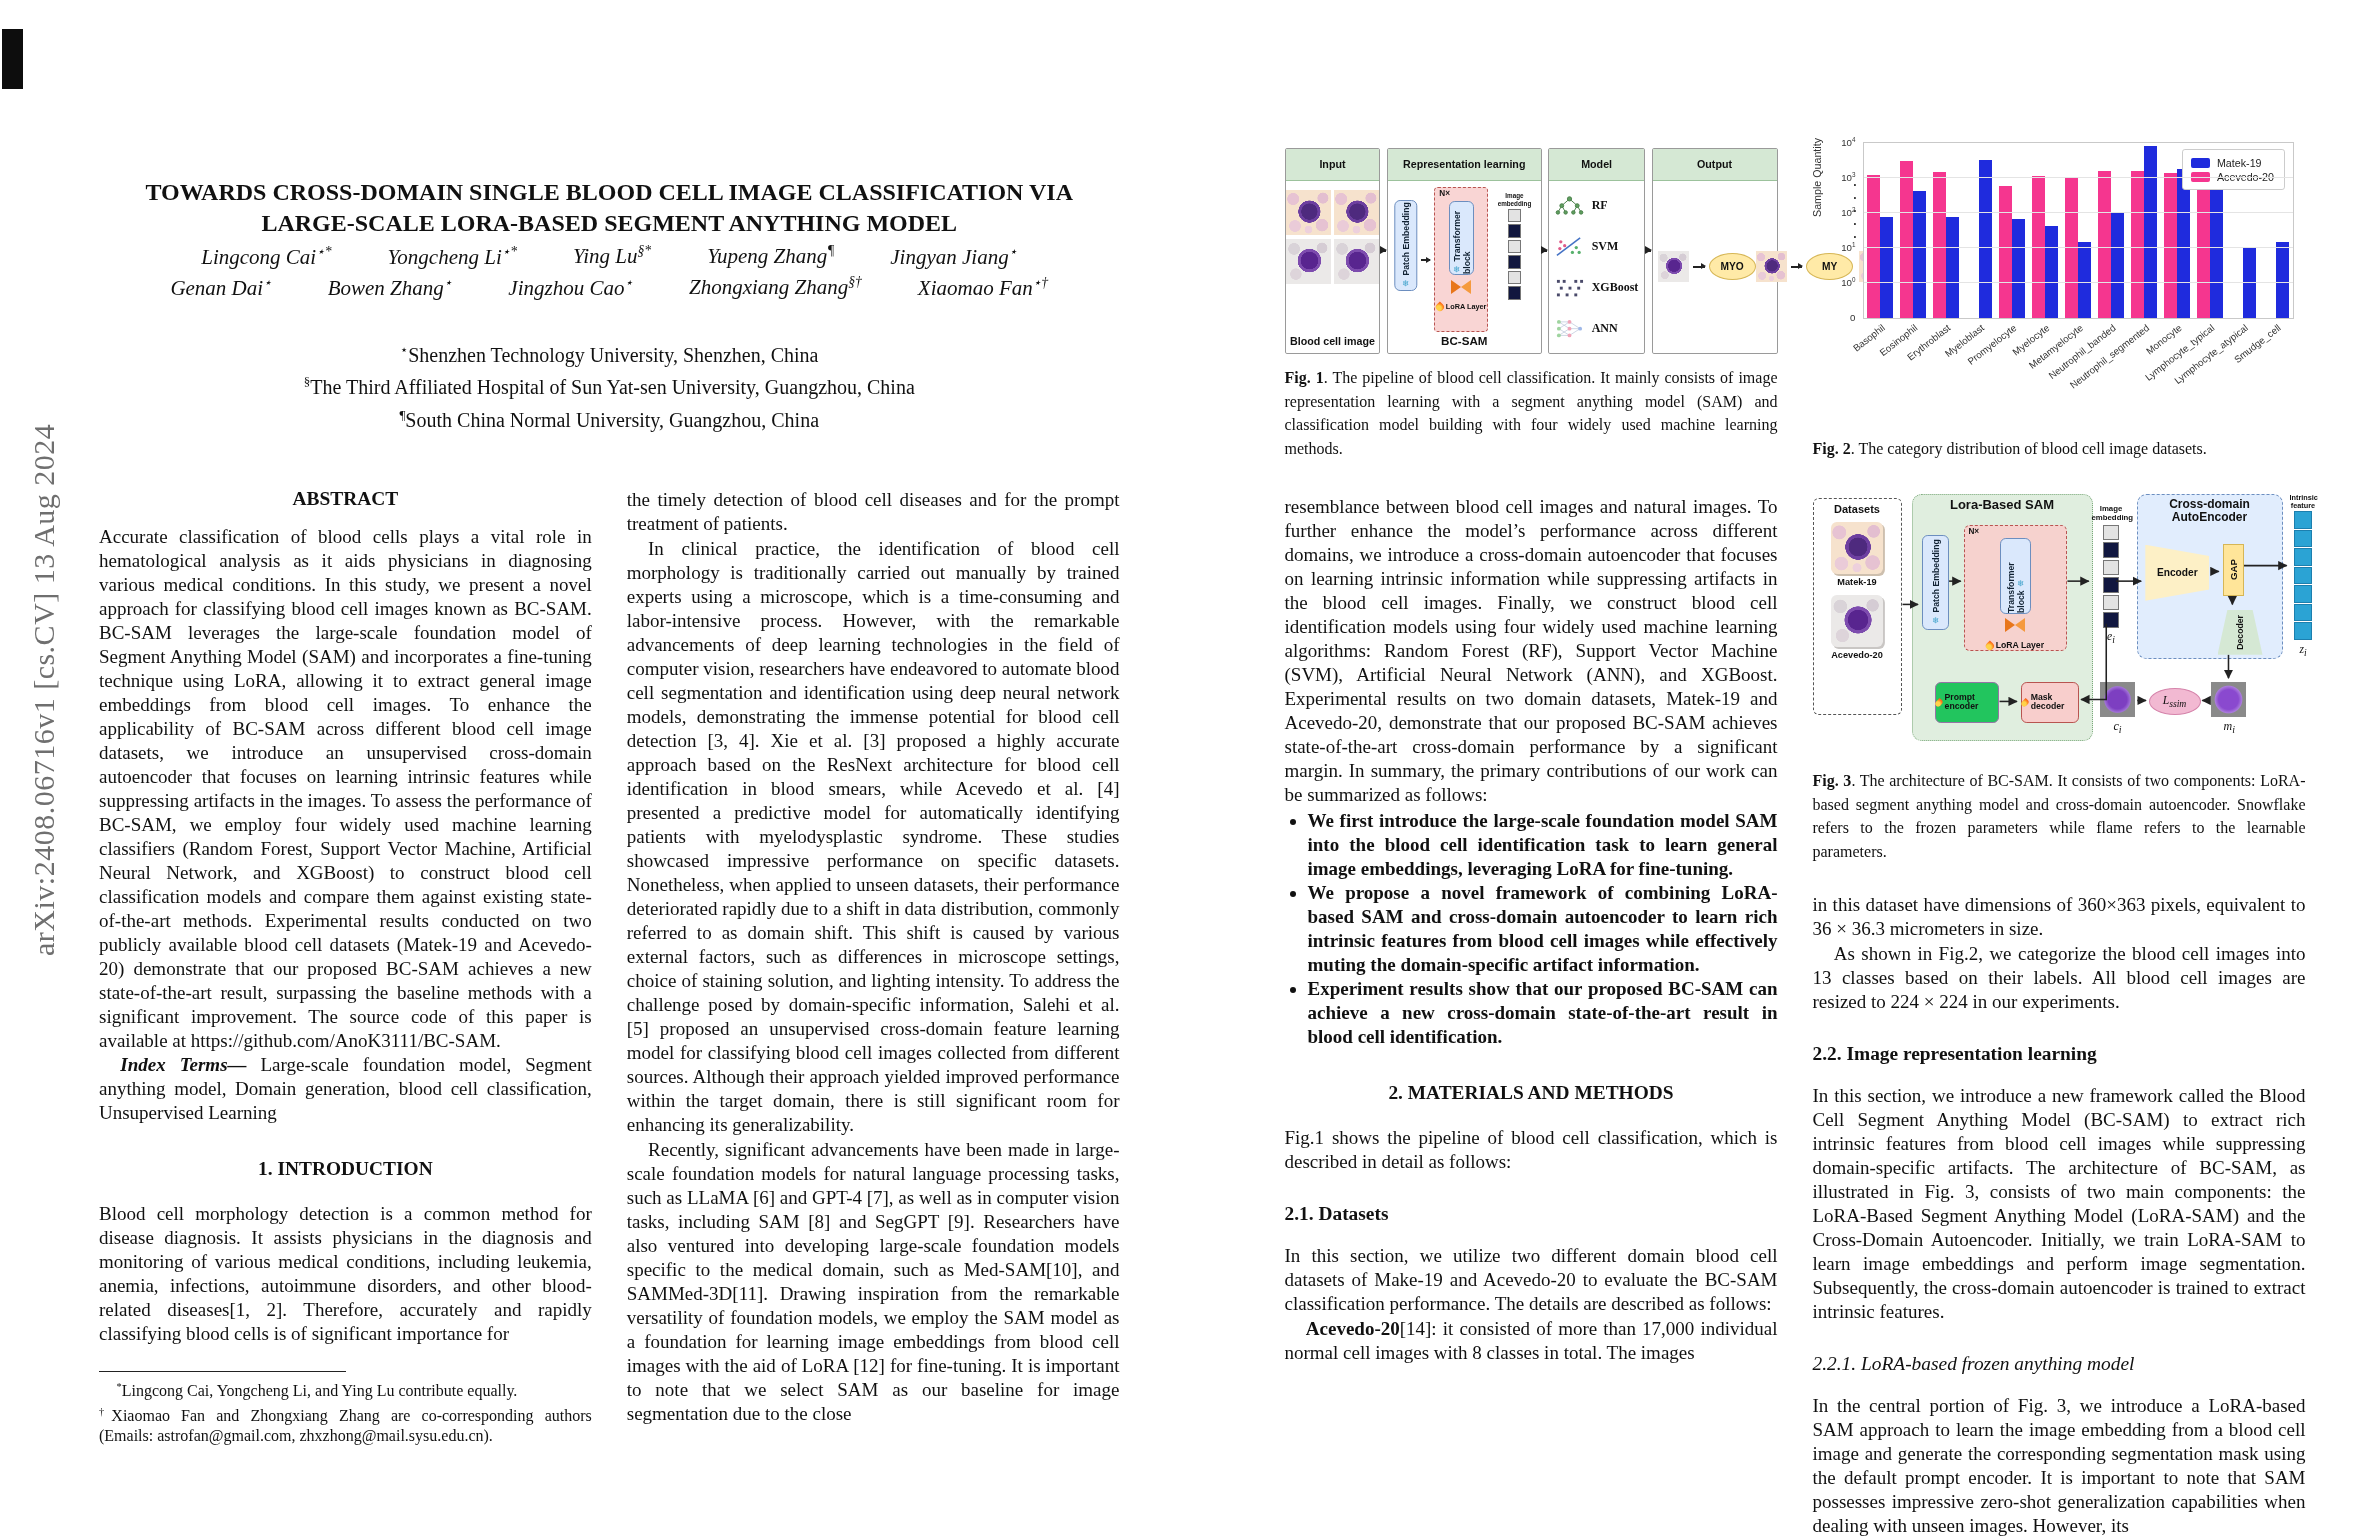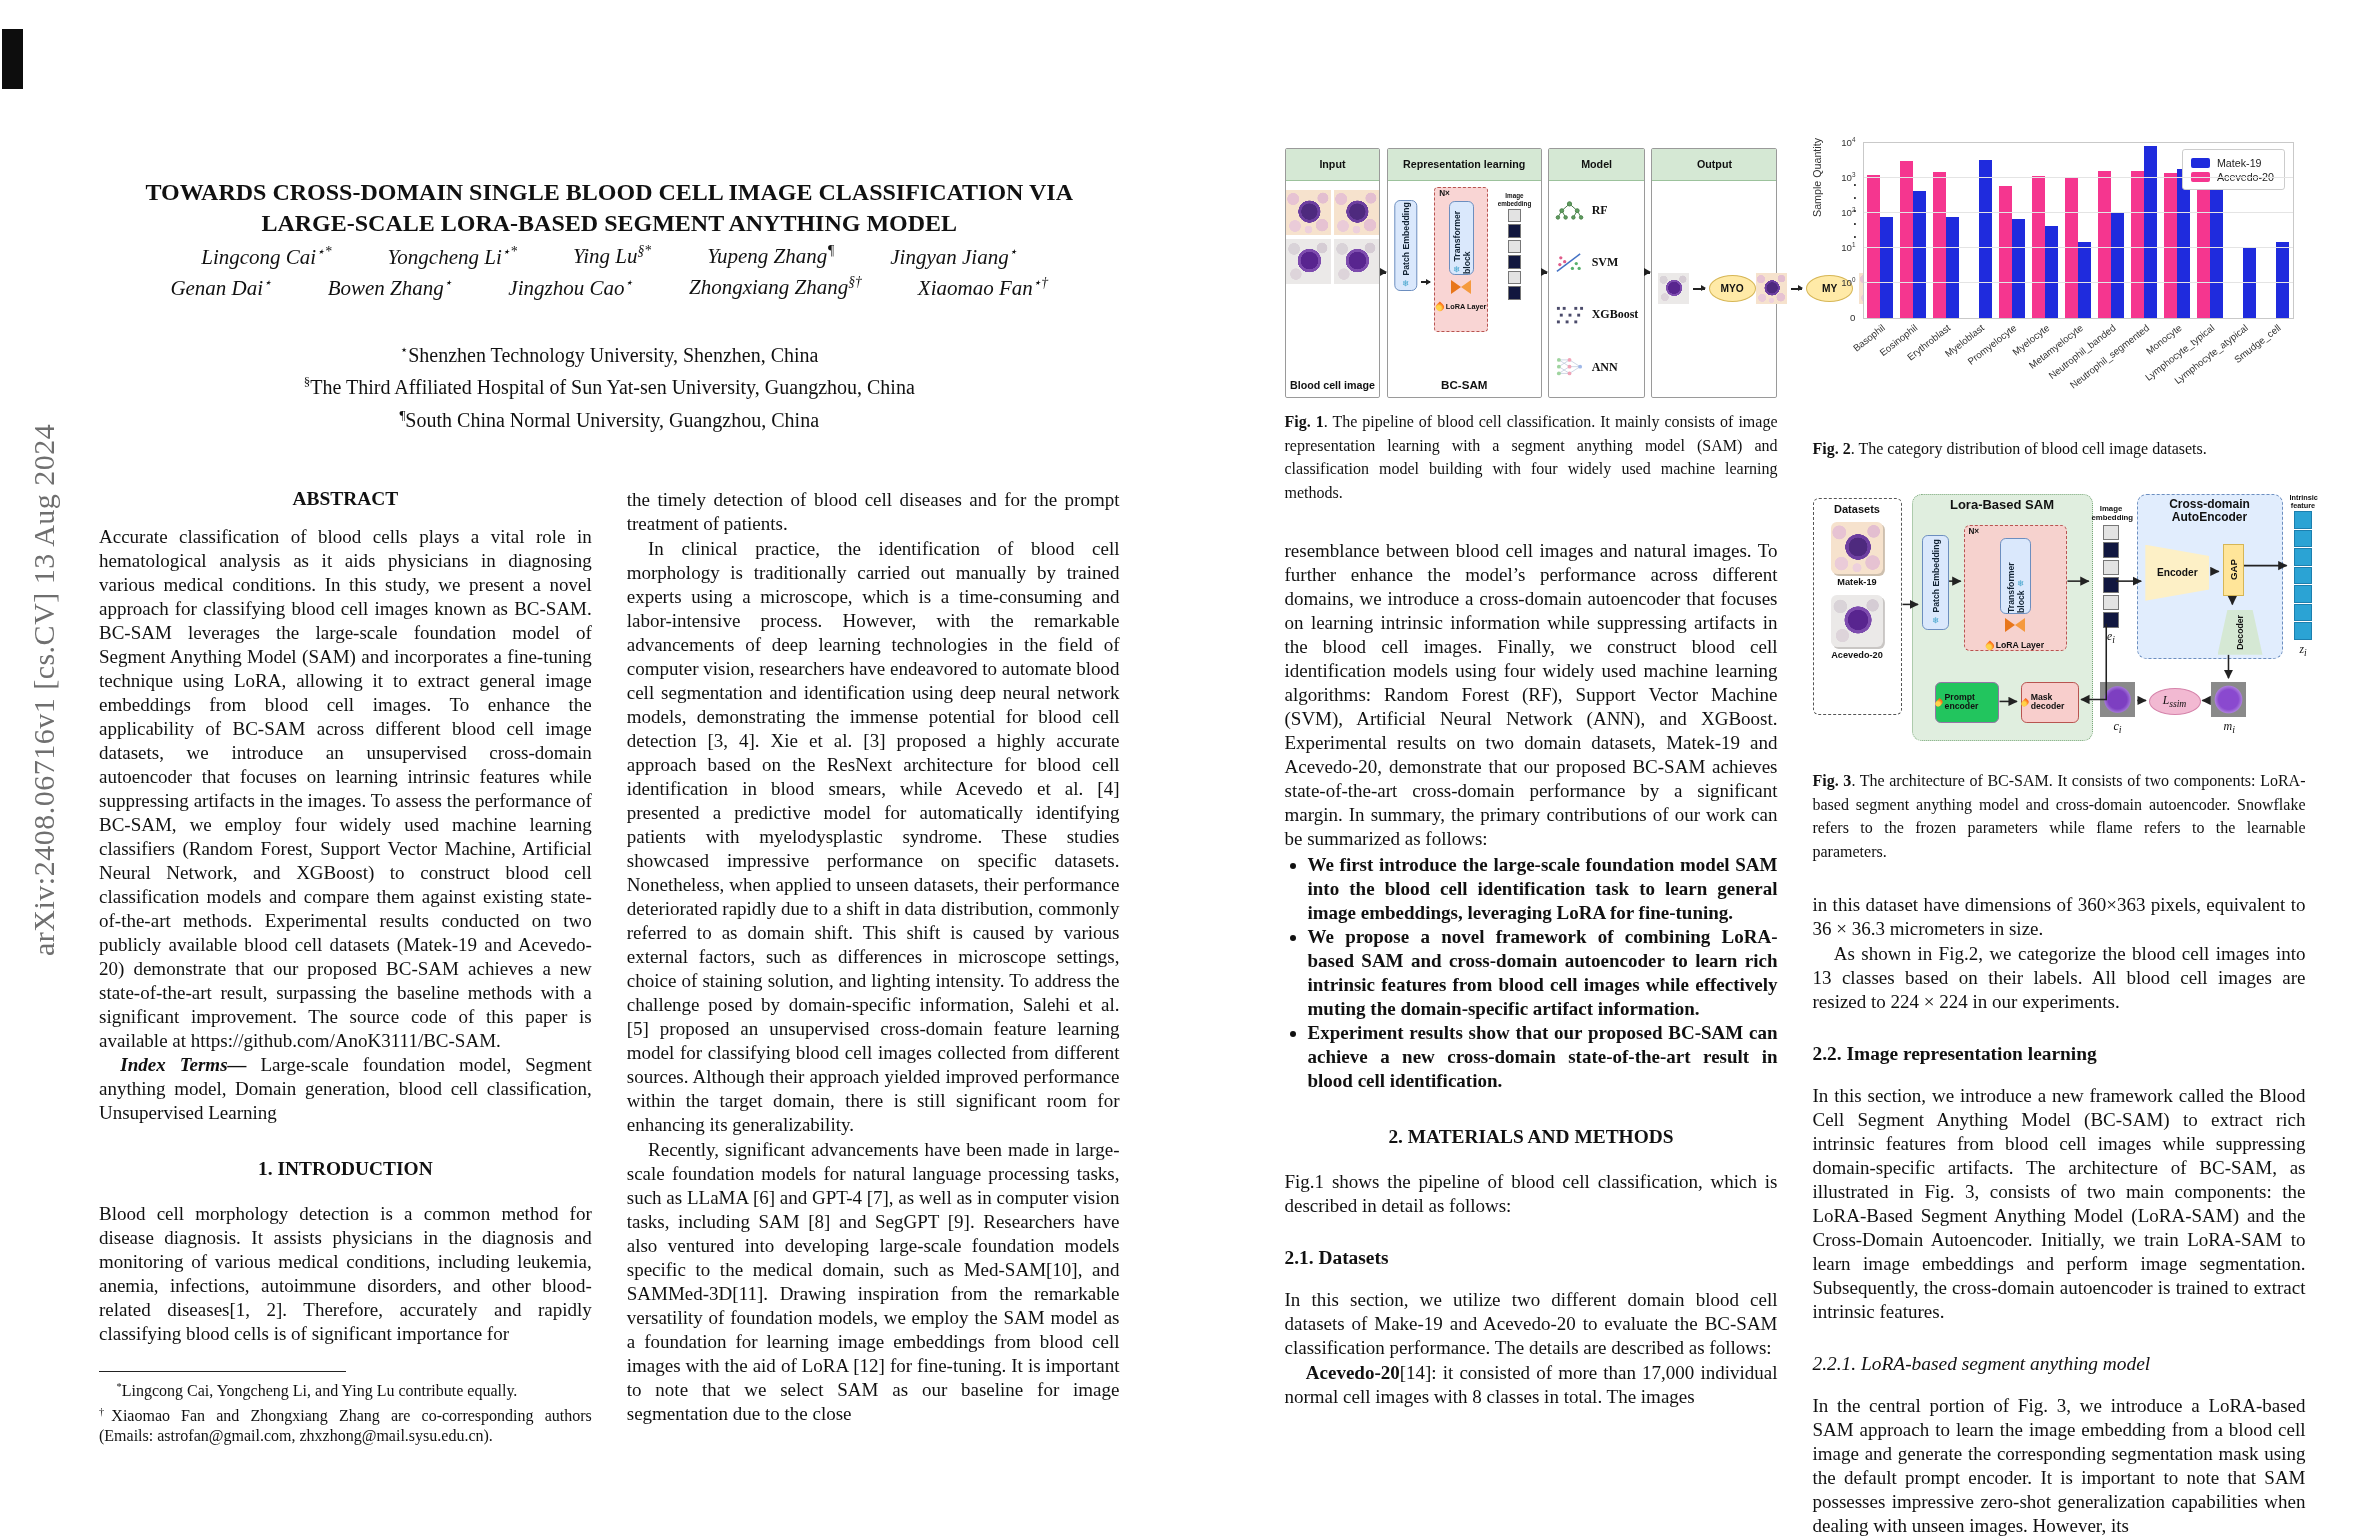--- a/index.html
+++ b/index.html
@@ -28,21 +28,21 @@
   .h-subsub{font-style:italic;font-size:19.4px;margin:29px 0 19.4px 0;}
   .idx{margin-top:23px;}
   .fnrule{border:none;border-top:1.4px solid #222;width:247px;margin:25px 0 5.8px 0;}
   .fn{font-size:16px;line-height:20px;text-align:justify;margin:0;text-indent:17.5px;}
   ul.contrib{margin:1.9px 0 0 0;padding-left:23px;}
   ul.contrib li{font-size:19px;line-height:24px;text-align:justify;margin:0;font-weight:bold;}
   .figcap{font-size:16px;line-height:23.6px;text-align:justify;margin:12px 0 0 0;}
   .figcap b{font-weight:bold;}
   
   .fig1{margin-top:33px;}
-  .fig1-row{display:flex;align-items:stretch;height:250px;}
+  .fig1-row{display:flex;align-items:stretch;height:206px;justify-content:flex-end;}
   .panel{border:1px solid #9a9a9a;background:#fff;display:flex;flex-direction:column;border-radius:1.9px;}
   .panel-h{background:#d5e8d4;border-bottom:1px solid #9cc29c;font-family:"Liberation Sans",sans-serif;
      font-weight:bold;font-size:10.7px;text-align:center;padding:2.9px 1.9px;min-height:25px;display:flex;align-items:center;justify-content:center;}
   .harrow{align-self:center;width:25px;height:1.9px;background:#222;position:relative;margin:0 1px;}
   .harrow:after{content:"";position:absolute;right:-1px;top:-3.9px;border-left:7.8px solid #222;border-top:4.9px solid transparent;border-bottom:4.9px solid transparent;}
   .sarrow{width:11.6px;height:1.9px;background:#222;position:relative;align-self:center;}
   .sarrow:after{content:"";position:absolute;right:-1px;top:-2.9px;border-left:5.8px solid #222;border-top:3.9px solid transparent;border-bottom:3.9px solid transparent;}
   .cellimg{background:
      radial-gradient(circle at 52% 48%, #4e2a7e 0 24%, #6d3fa0 25% 33%, rgba(0,0,0,0) 34%),
      radial-gradient(circle at 16% 20%, #e7c3d3 0 11%, rgba(0,0,0,0) 12%),
@@ -576,20 +576,20 @@
                 <line x1="408" y1="219" x2="401" y2="219" marker-end="url(#ah)"></line>
               </g>
             </svg>
           </div>
           <p class="figcap" style="margin-top:21.3px;"><b>Fig. 3</b><span>. The architecture of BC-SAM. It consists of two components:  LoRA-based segment anything model and cross-domain autoencoder.  Snowflake refers to the frozen parameters while flame refers to the learnable parameters.</span></p>
 
           <p class="body" style="margin-top:29px;">in this dataset have dimensions of 360×363 pixels, equivalent to 36 × 36.3 micrometers in size.</p>
           <p class="body indent sp">As shown in Fig.2, we categorize the blood cell images into 13 classes based on their labels.  All blood cell images are resized to 224 × 224 in our experiments.</p>
           <div class="h-sub">2.2.  Image representation learning</div>
           <p class="body">In this section, we introduce a new framework called the Blood Cell Segment Anything Model (BC-SAM) to extract rich intrinsic features from blood cell images while suppressing domain-specific artifacts.  The architecture of BC-SAM, as illustrated in Fig. 3, consists of two main components: the LoRA-Based Segment Anything Model (LoRA-SAM) and the Cross-Domain Autoencoder.  Initially, we train LoRA-SAM to learn image embeddings and perform image segmentation. Subsequently, the cross-domain autoencoder is trained to extract intrinsic features.</p>
-          <div class="h-subsub">2.2.1.  LoRA-based segment anything model</div>
+          <div class="h-subsub">2.2.1.  LoRA-based frozen anything model</div>
           <p class="body">In the central portion of Fig. 3, we introduce a LoRA-based SAM approach to learn the image embedding from a blood cell image and generate the corresponding segmentation mask using the default prompt encoder.  It is important to note that SAM possesses impressive zero-shot generalization capabilities when dealing with unseen images.  However, its</p>
         </div>
       </div>
     </div>
   </div>
 </div>
 
 
 </body></html>

